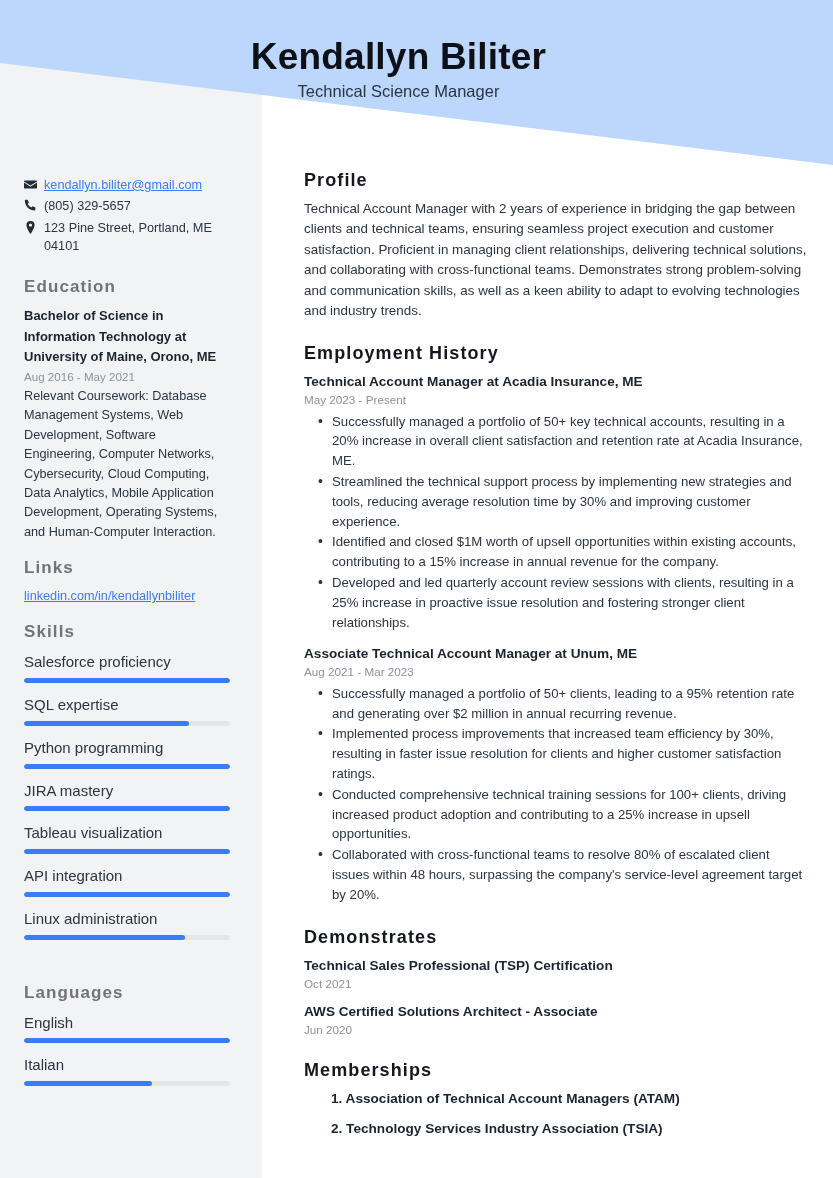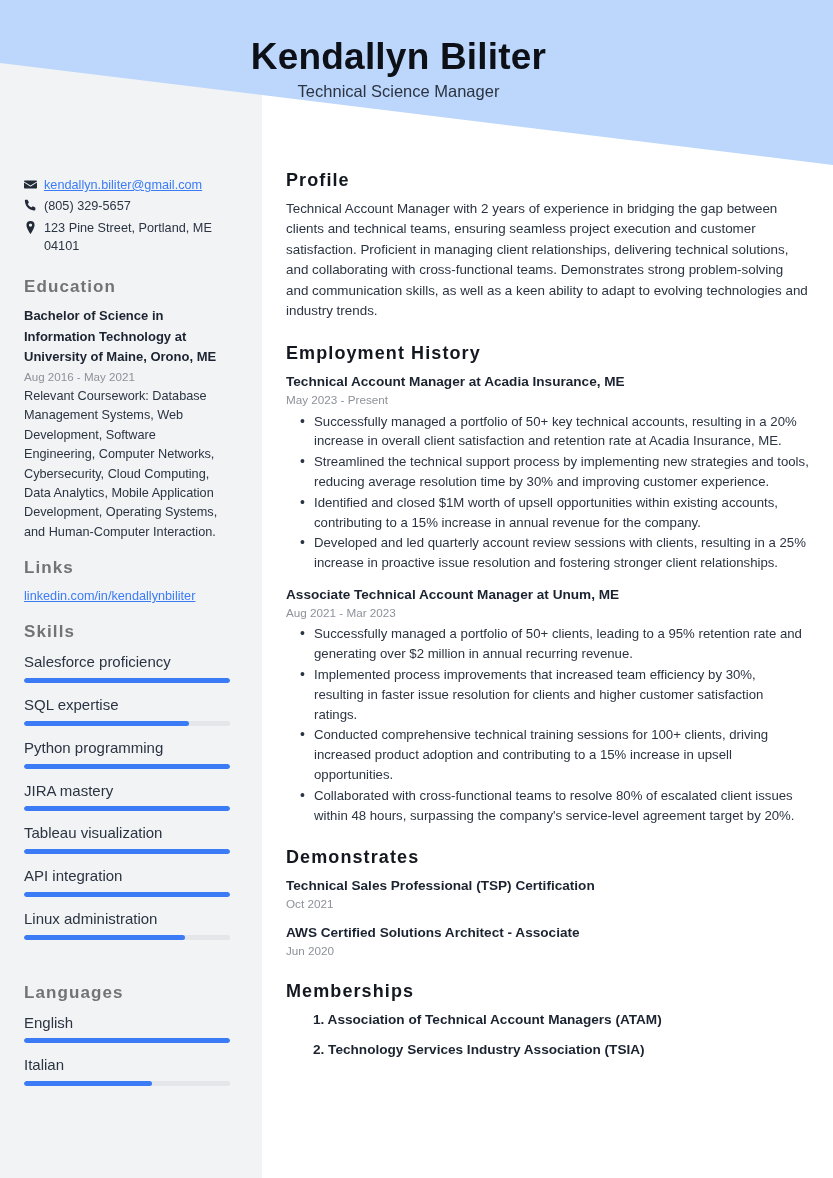--- a/index.html
+++ b/index.html
@@ -65,20 +65,21 @@
   }
 
   
   .columns {
     position: absolute;
     left: 0; top: 0;
     width: 833px;
     height: 1039px;
     z-index: 2;
     display: flex;
+    gap: 18px;
   }
 
   .sidebar {
     width: 262px;
     padding: 176px 32px 0 24px;
     flex: 0 0 262px;
   }
 
   .main {
     flex: 1 1 auto;
@@ -411,21 +412,21 @@
             <li>Developed and led quarterly account review sessions with clients, resulting in a 25% increase in proactive issue resolution and fostering stronger client relationships.</li>
           </ul>
         </div>
 
         <div class="job">
           <div class="job-heading">Associate Technical Account Manager at Unum, ME</div>
           <div class="job-date">Aug 2021 - Mar 2023</div>
           <ul class="job-bullets">
             <li>Successfully managed a portfolio of 50+ clients, leading to a 95% retention rate and generating over $2 million in annual recurring revenue.</li>
             <li>Implemented process improvements that increased team efficiency by 30%, resulting in faster issue resolution for clients and higher customer satisfaction ratings.</li>
-            <li>Conducted comprehensive technical training sessions for 100+ clients, driving increased product adoption and contributing to a 15% increase in upsell opportunities.</li>
+            <li>Conducted comprehensive technical training sessions for 100+ clients, driving increased product adoption and contributing to a 25% increase in upsell opportunities.</li>
             <li>Collaborated with cross-functional teams to resolve 80% of escalated client issues within 48 hours, surpassing the company's service-level agreement target by 20%.</li>
           </ul>
         </div>
       </section>
 
       <section class="main-section pad-top-cert">
         <h2 class="main-heading">Demonstrates</h2>
 
         <div class="cert">
           <div class="cert-title">Technical Sales Professional (TSP) Certification</div>

